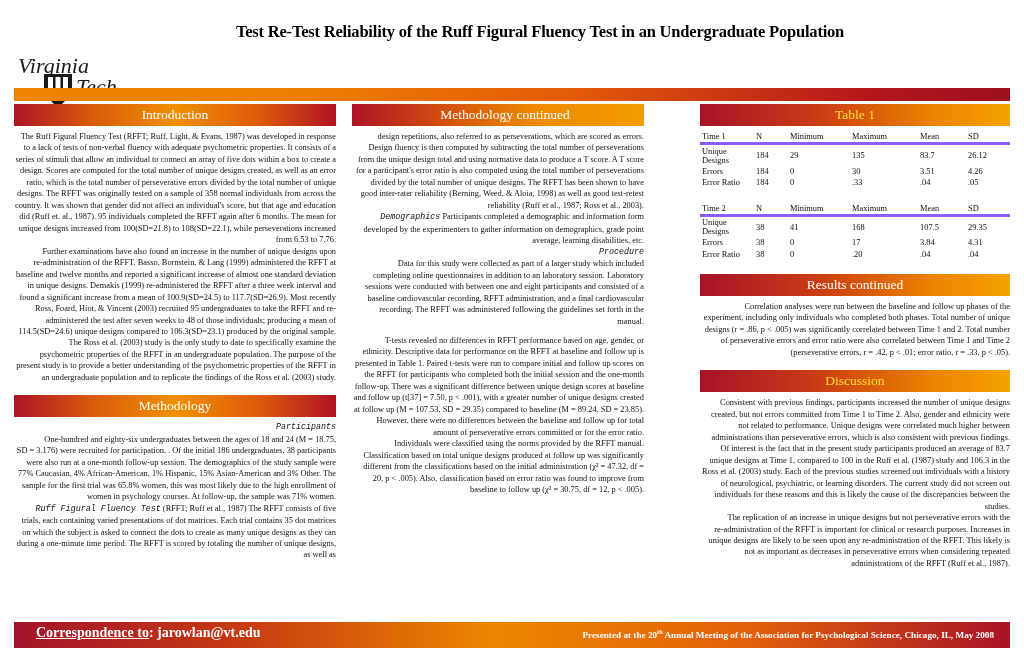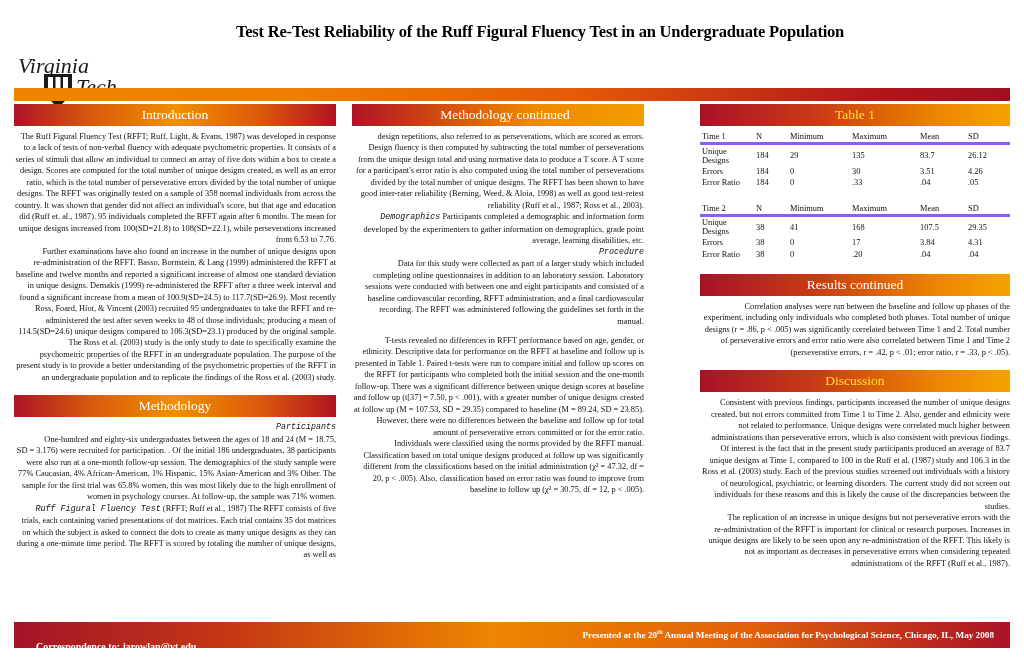--- a/index.html
+++ b/index.html
@@ -70,22 +70,22 @@
   .th-max{ width: 68px; }
   .th-mean{ width: 48px; }
   .th-sd { width: 44px; }
 
   
   .footer {
     position: absolute; left: 14px; top: 622px; width: 996px; height: 26px;
     background: linear-gradient(90deg,#a3132a 0%, #c53913 22%, #ed8600 48%, #e2600a 74%, #a81327 100%);
   }
   .foot-left {
-    position: absolute; left: 22px; top: 19px;
-    font-size: 10px; font-weight: bold; color: #ffffff;
+    position: absolute; left: 22px; top: 3px;
+    font-size: 14px; font-weight: bold; color: #ffffff;
   }
   .foot-left u { text-decoration: underline; }
   .foot-right {
     position: absolute; right: 16px; top: 6px;
     font-size: 9.2px; font-weight: bold; color: #ffffff; white-space: nowrap;
   }
   sup { font-size: 0.68em; vertical-align: super; }
   .spacer-12 { height: 12px; }
   .spacer-8 { height: 8px; }
 </style>

